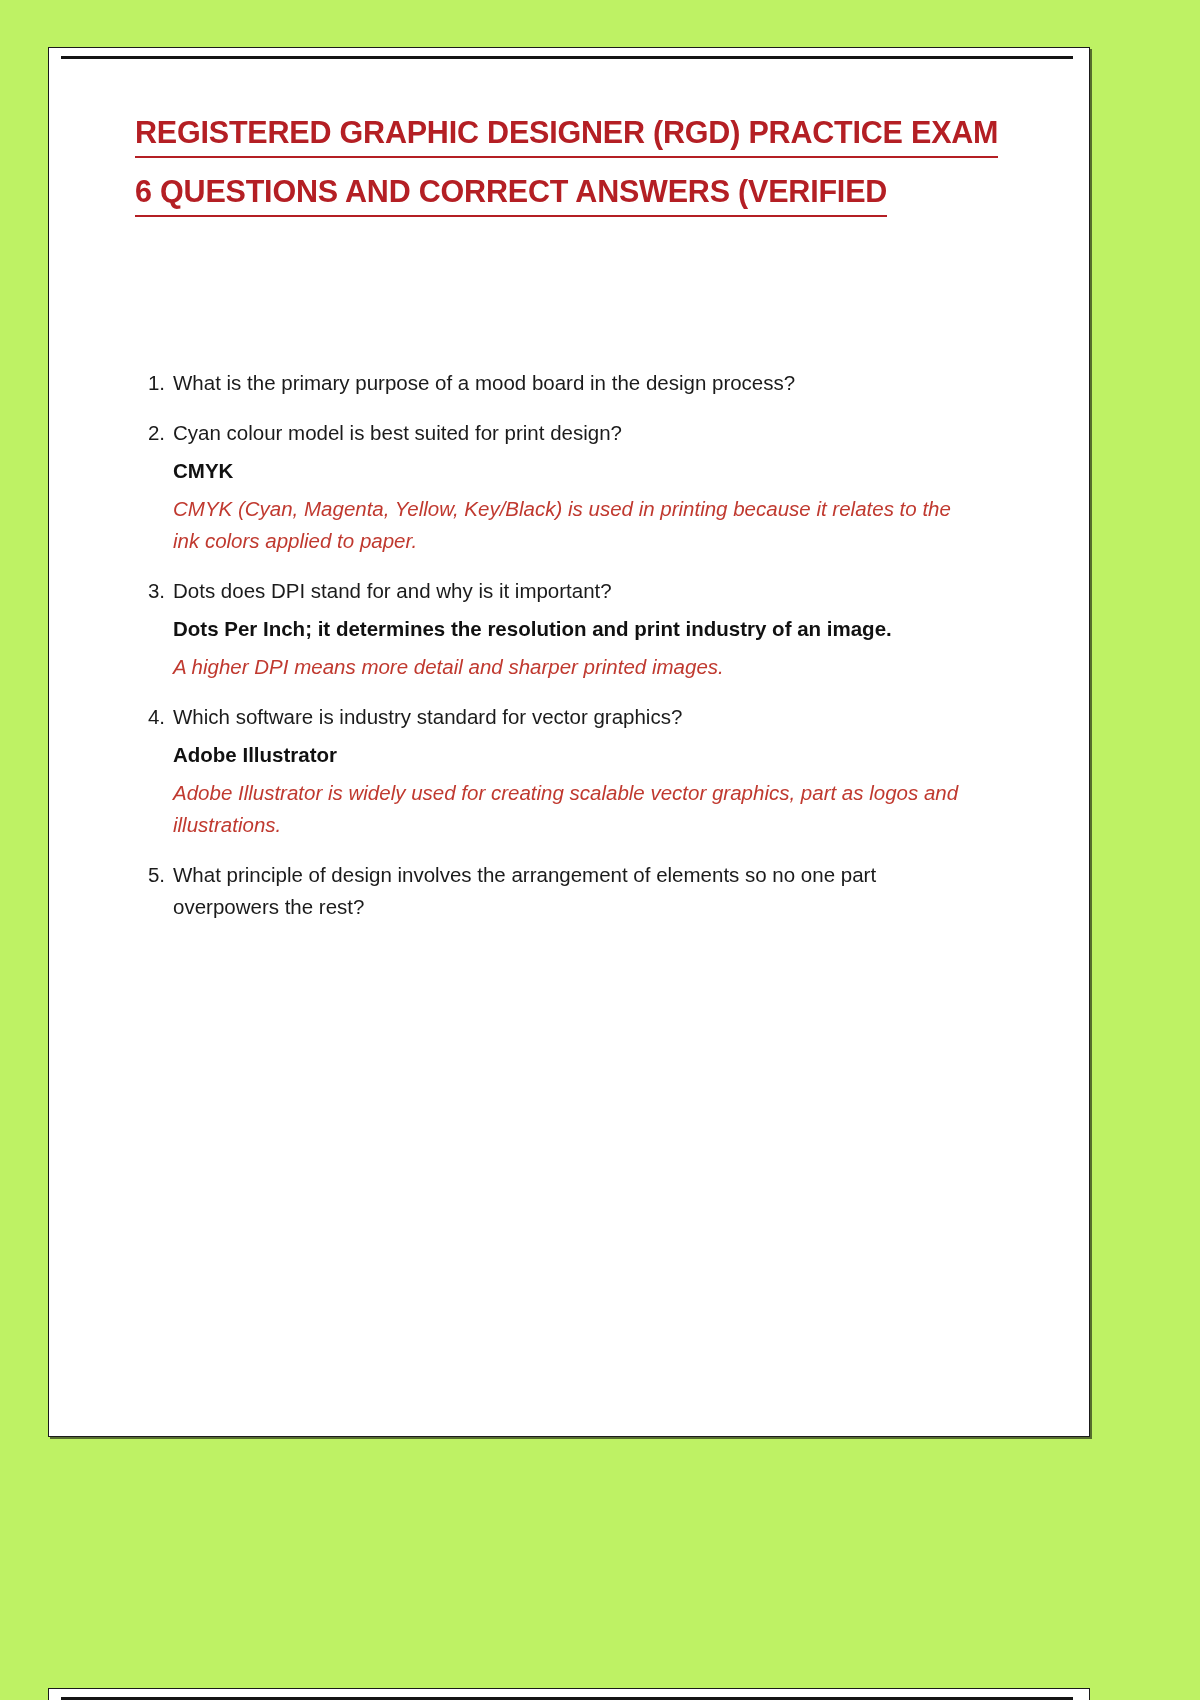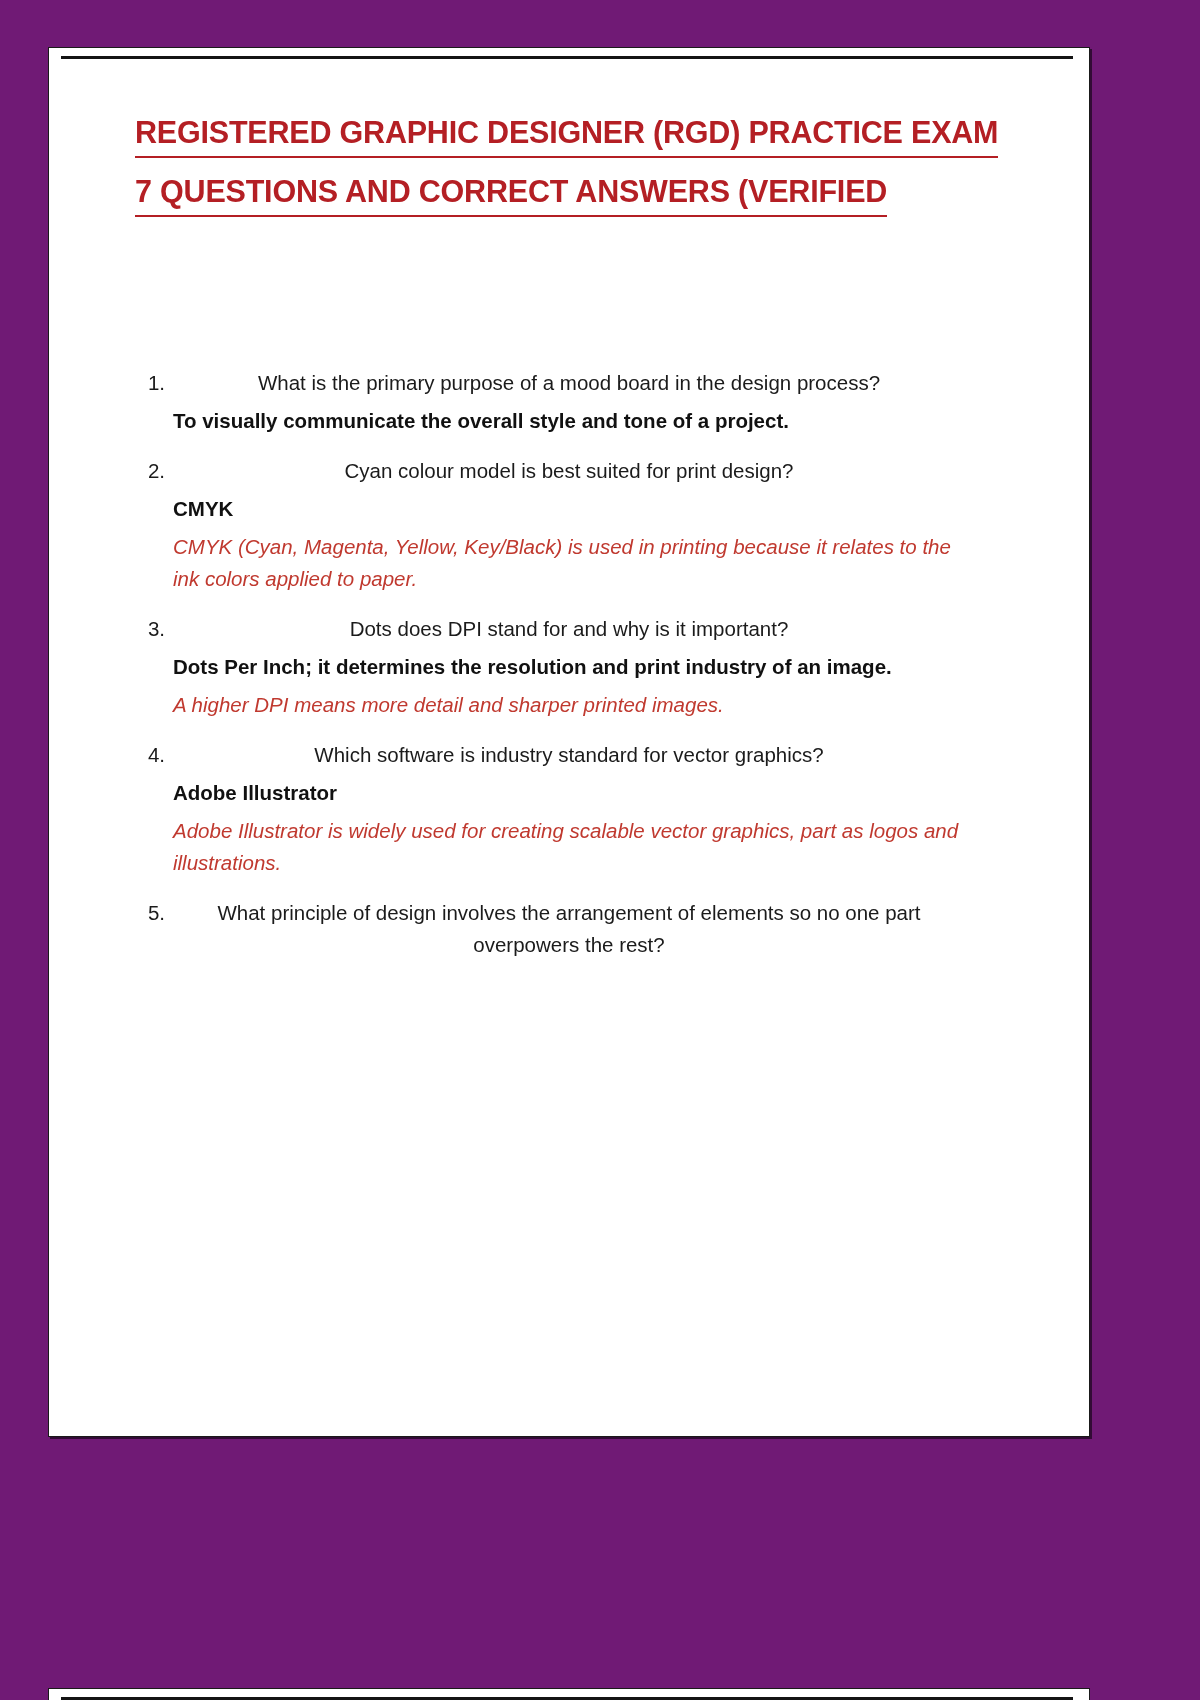--- a/index.html
+++ b/index.html
@@ -11,21 +11,21 @@
     width: 1200px;
     height: 1700px;
     font-family: "Liberation Sans", sans-serif;
     -webkit-font-smoothing: antialiased;
   }
 
   .viewport {
     position: relative;
     width: 1200px;
     height: 1700px;
-    background: #701a75;
+    background: #bef264;
     overflow: hidden;
   }
 
   
   .page-sheet {
     position: absolute;
     left: 48px;
     top: 47px;
     width: 1042px;
     height: 1390px;
@@ -98,21 +98,20 @@
     line-height: 1.56;
     color: #1b1b1b;
     font-family: "Liberation Sans", sans-serif;
   }
   .q-text {
     margin: 0;
     font-size: 20.5px;
     line-height: 1.56;
     color: #1b1b1b;
     font-weight: normal;
-    text-align: center;
   }
   .a-text {
     margin: 0;
     margin-top: 6px;
     font-size: 20.5px;
     line-height: 1.56;
     color: #111111;
     font-weight: bold;
   }
   .r-text {
@@ -148,29 +147,28 @@
 
 <div class="viewport">
 
   <div class="page-sheet">
     <div class="top-rule"></div>
 
     <div class="page-body">
 
       <h1 class="doc-title">
         <span class="tline">REGISTERED GRAPHIC DESIGNER (RGD) PRACTICE EXAM</span>
-        <span class="tline">7 QUESTIONS AND CORRECT ANSWERS (VERIFIED</span>
+        <span class="tline">6 QUESTIONS AND CORRECT ANSWERS (VERIFIED</span>
       </h1>
 
       <ol class="qa-list">
 
         <li class="qa-item">
           <span class="qa-num">1.</span>
           <p class="q-text">What is the primary purpose of a mood board in the design process?</p>
-          <p class="a-text">To visually communicate the overall style and tone of a project.</p>
         </li>
 
         <li class="qa-item">
           <span class="qa-num">2.</span>
           <p class="q-text">Cyan colour model is best suited for print design?</p>
           <p class="a-text">CMYK</p>
           <p class="r-text">CMYK (Cyan, Magenta, Yellow, Key/Black) is used in printing because it relates to the ink colors applied to paper.</p>
         </li>
 
         <li class="qa-item">

